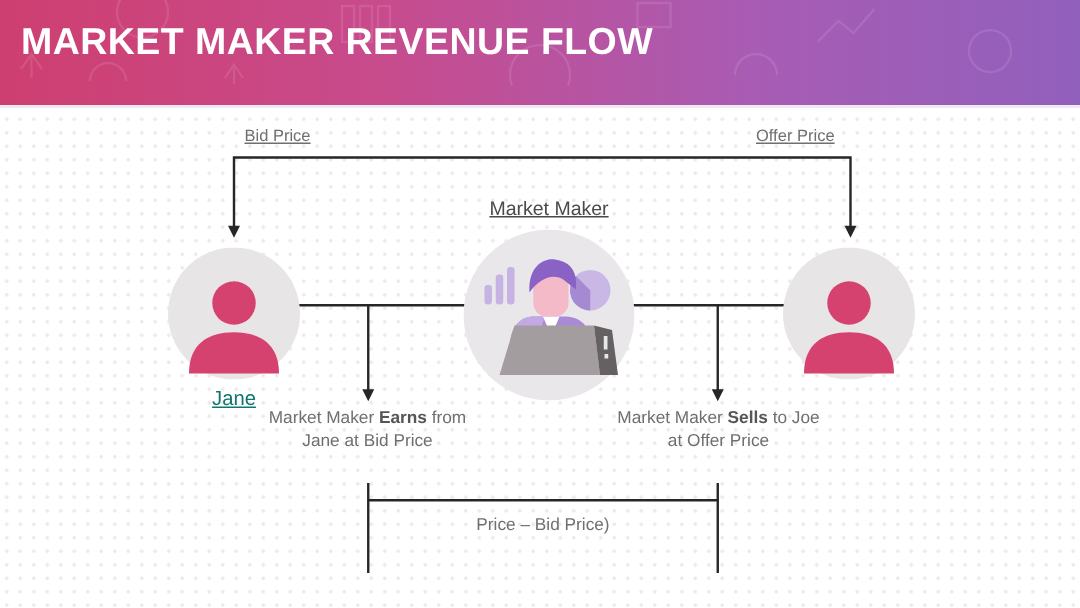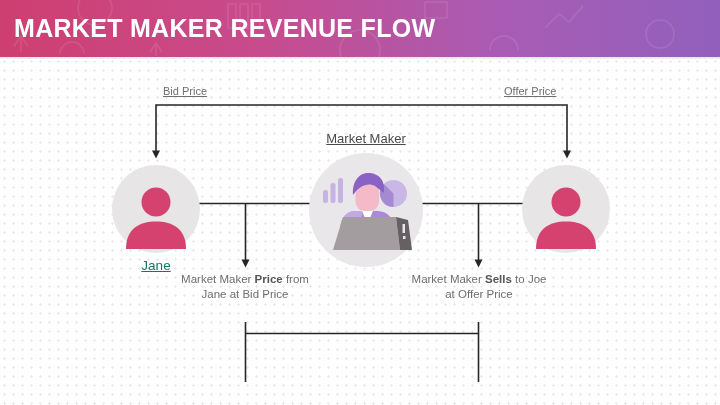--- a/index.html
+++ b/index.html
@@ -7,21 +7,21 @@
     position:relative;width:720px;height:405px;overflow:hidden;
     font-family:"Liberation Sans", sans-serif;
     background:#fff;
   }
   .content-bg{
     position:absolute;left:0;top:57px;width:720px;height:348px;
     background-image:radial-gradient(circle,#edeaea 1px,transparent 1.3px);
     background-size:9px 9px;
   }
   .header{
-    position:absolute;left:0;top:0;width:720px;height:59px;
+    position:absolute;left:0;top:0;width:720px;height:72px;
     background:linear-gradient(90deg,#ce3f70 0%,#c84b8c 35%,#a85cb4 70%,#9160bc 100%);
     border-bottom:2px solid #efe9f2;
     box-sizing:border-box;
   }
   .header-doodles{position:absolute;left:0;top:0;width:720px;height:57px;opacity:.10;}
   .slide-title{
     position:absolute;left:14px;top:0;height:55px;line-height:57px;
     color:#ffffff;font-size:25px;font-weight:700;letter-spacing:.3px;
   }
   .lines-layer{position:absolute;left:0;top:0;width:720px;height:405px;z-index:1;}
@@ -124,25 +124,26 @@
       </g>
     </svg>
   </div>
 
   <div class="lbl lbl-small" style="left:163px;top:85px;">Bid Price</div>
   <div class="lbl lbl-small" style="left:504px;top:85px;text-align:right;">Offer Price</div>
   <div class="lbl" style="left:306px;top:131px;width:120px;text-align:center;font-size:13px;color:#4a4a4a;">Market Maker</div>
   <div class="lbl lbl-name" style="left:116px;top:258px;width:80px;">Jane</div>
 
   <div class="note" style="left:155px;top:272px;width:180px;">
-    <span>Market Maker </span><b>Price</b><span> from</span>
+    <span>Market Maker </span><b>Earns</b><span> from</span>
     <span class="block">Jane at Bid Price</span>
   </div>
 
   <div class="note" style="left:389px;top:272px;width:180px;">
     <span>Market Maker </span><b>Sells</b><span> to Joe</span>
     <span class="block">at Offer Price</span>
   </div>
 
   <div class="note" style="left:235px;top:343px;width:254px;">
+    <span class="block">Price – Bid Price)</span>
   </div>
 
 </div>
 
 </body></html>

